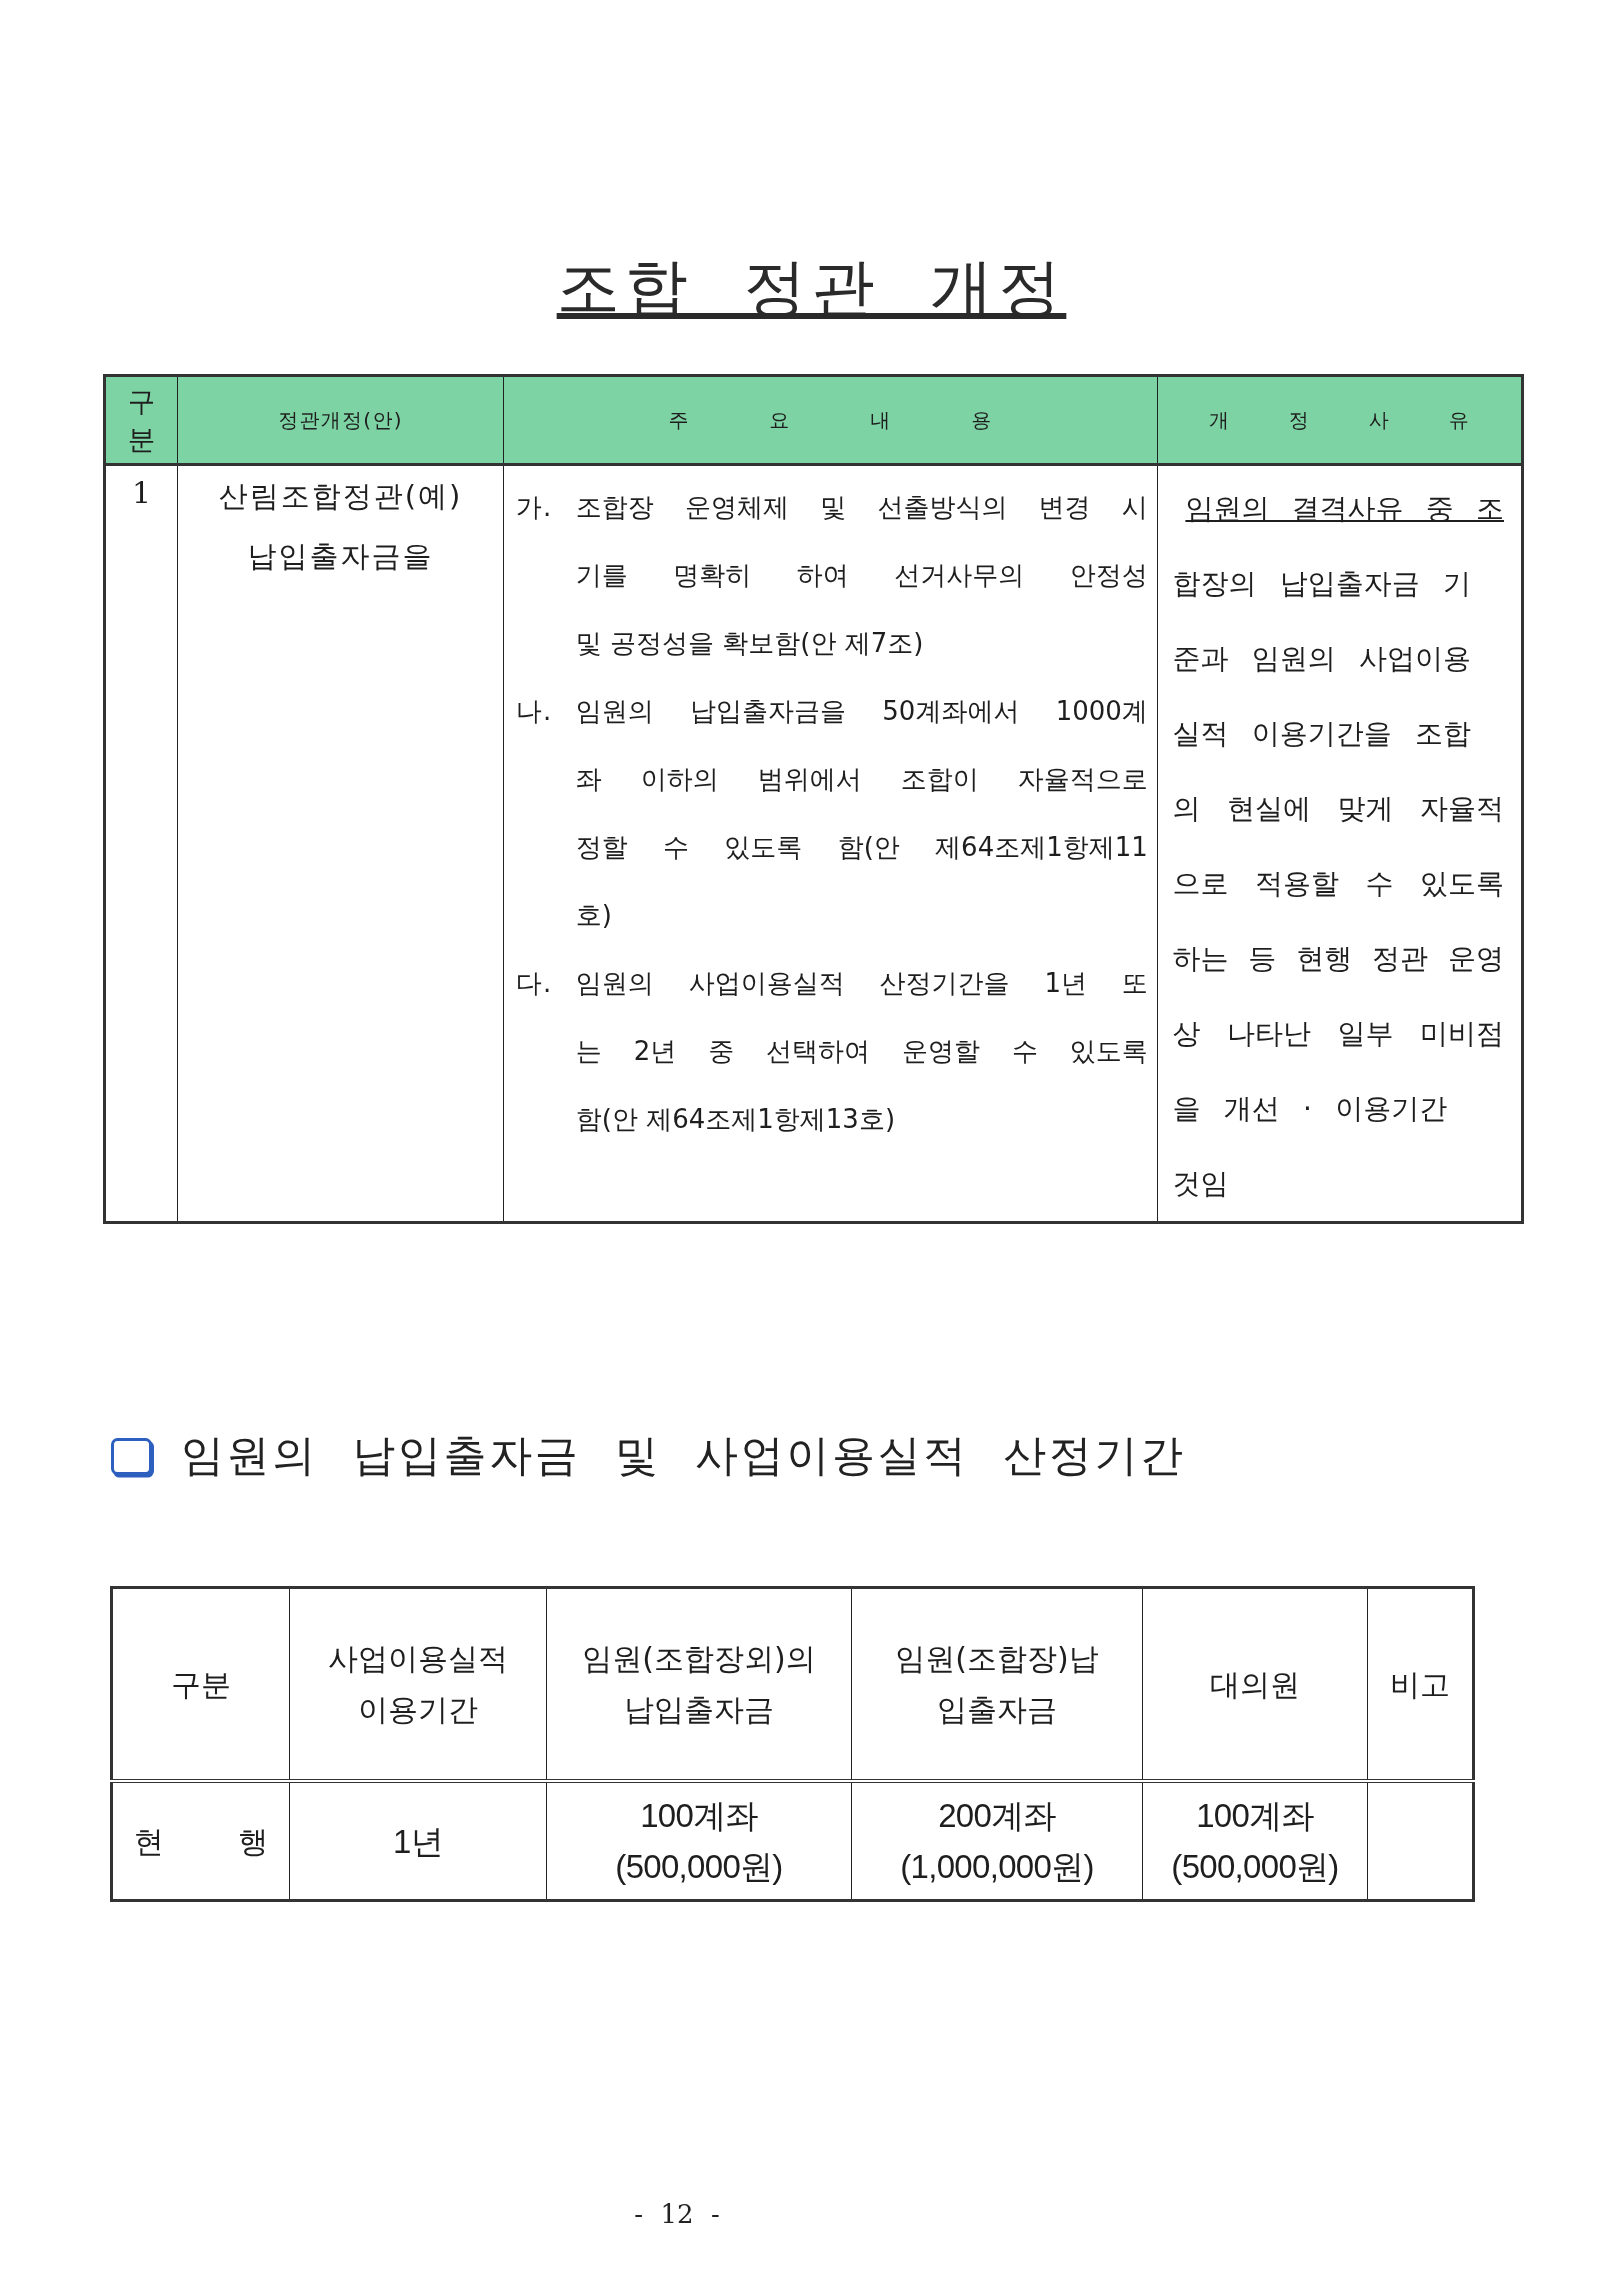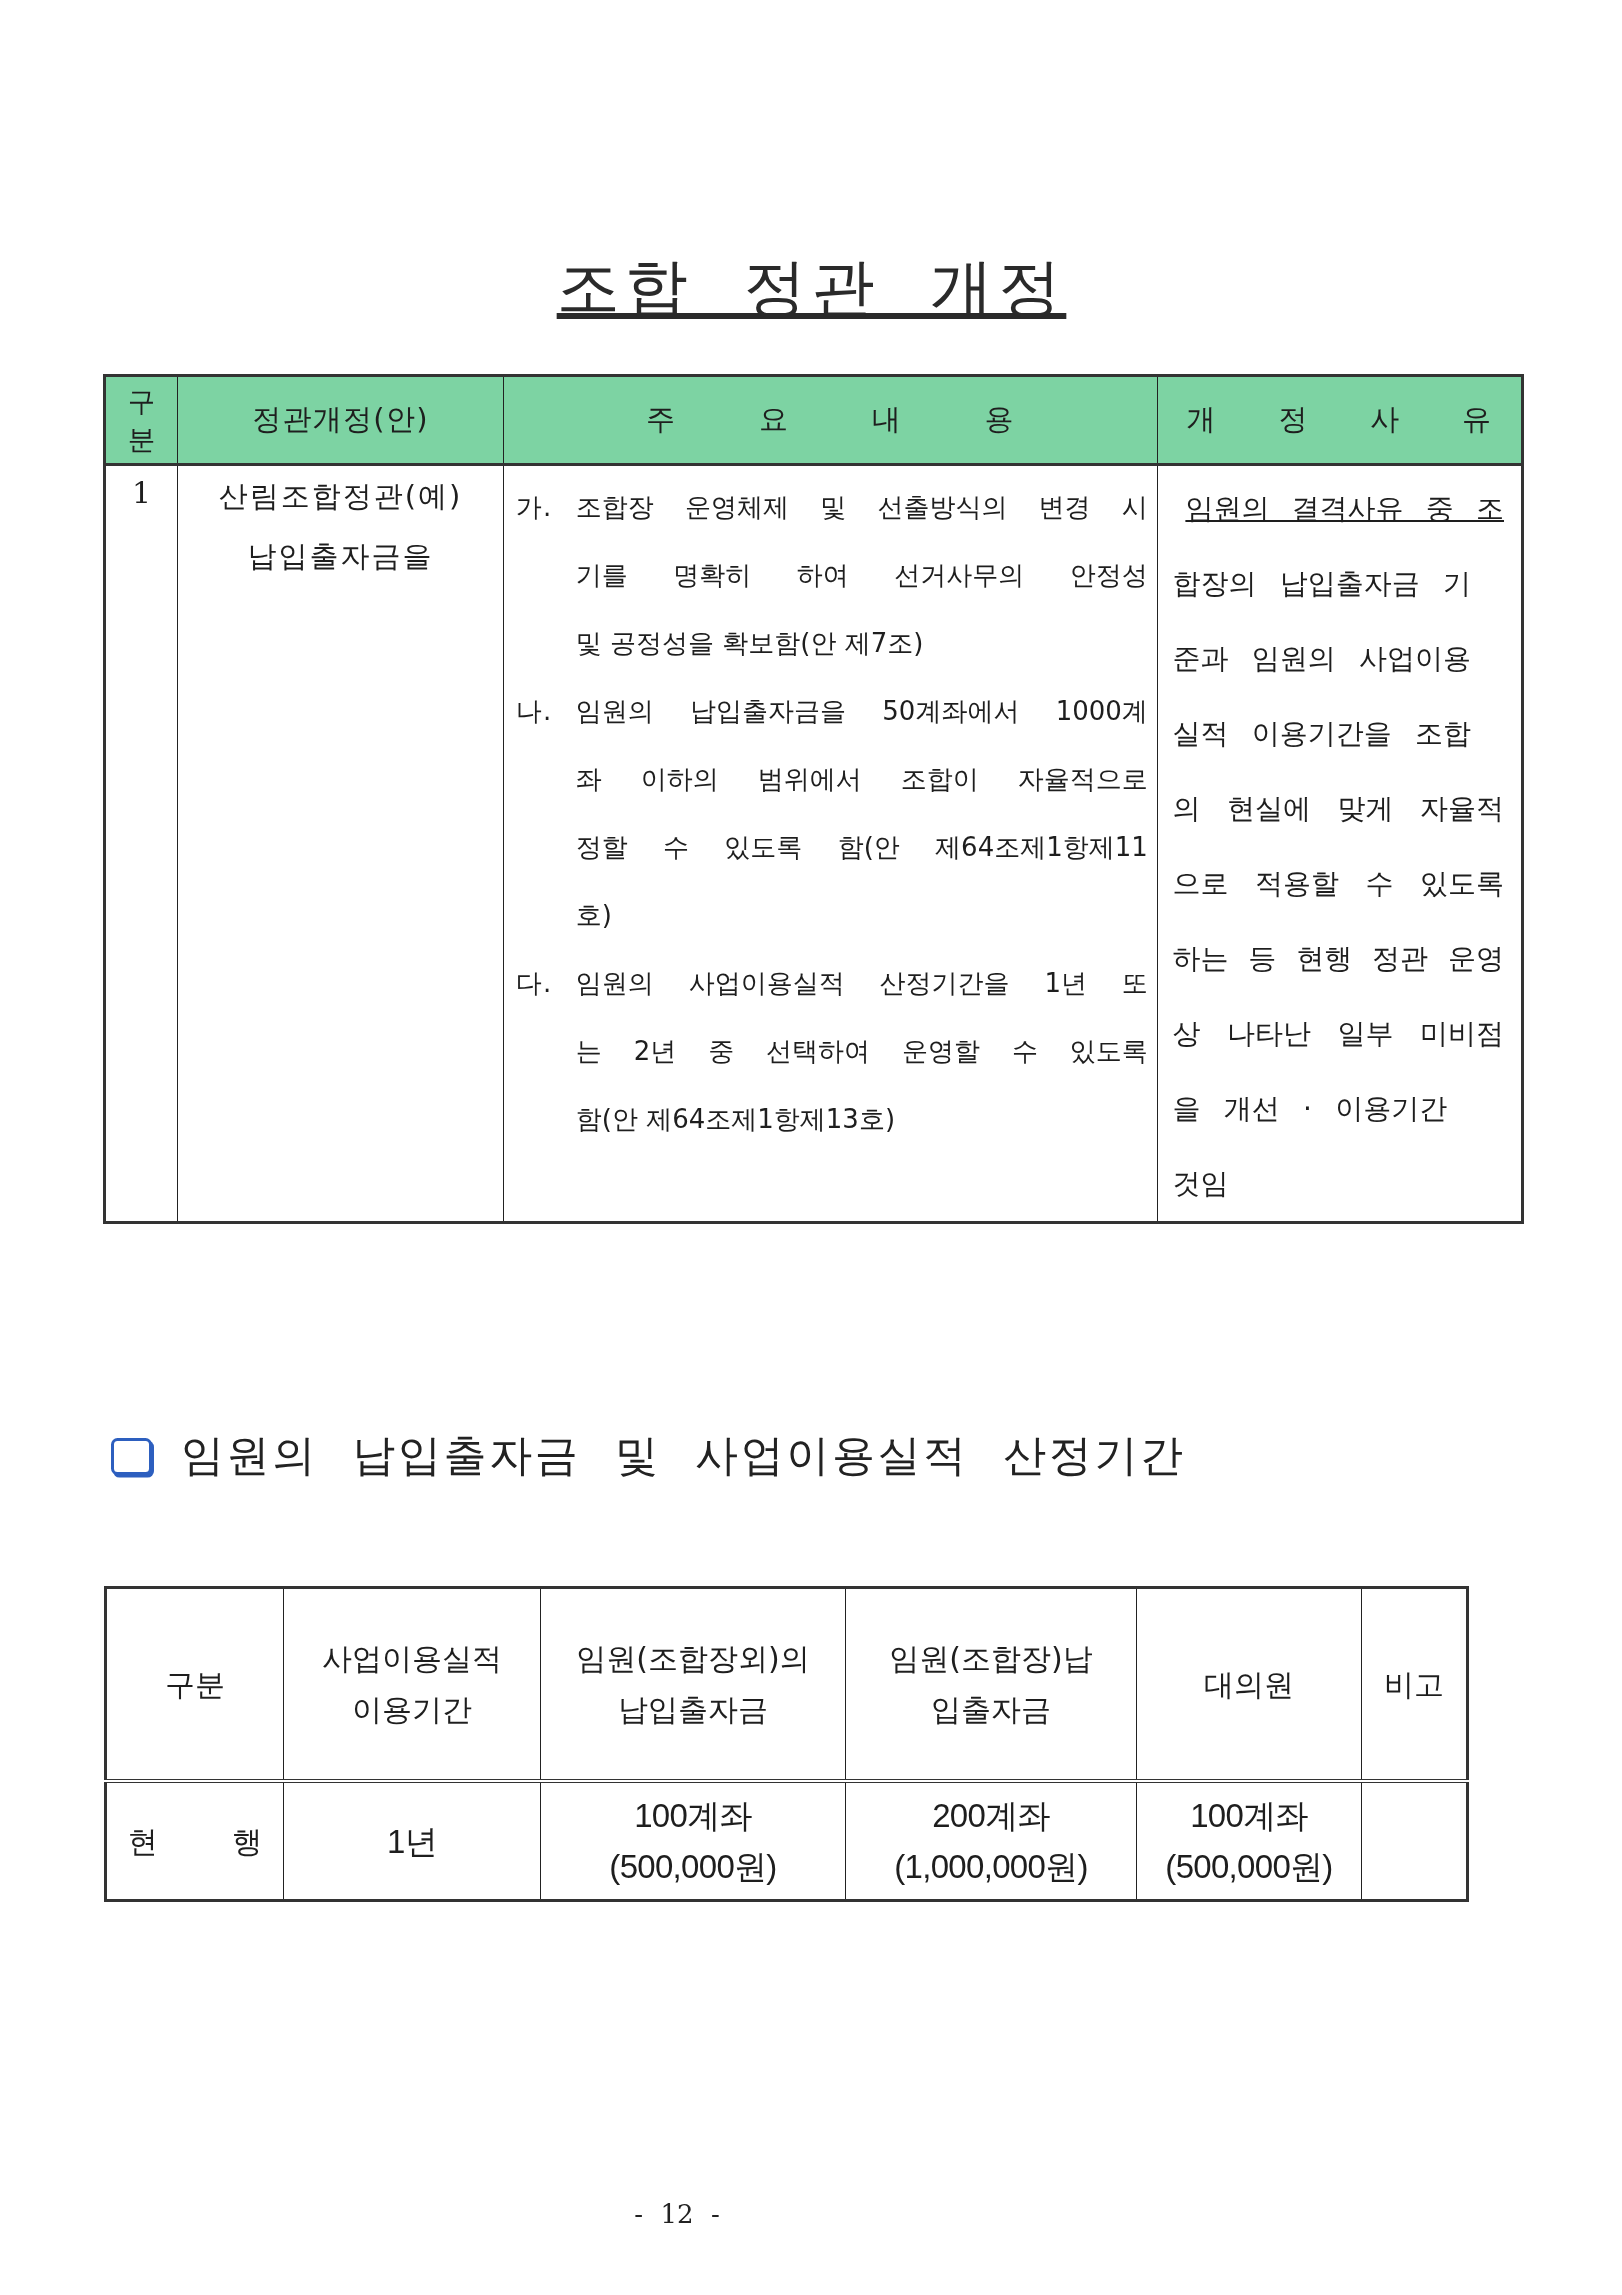--- a/index.html
+++ b/index.html
@@ -12,21 +12,21 @@
     font-size: 63px; letter-spacing: 5.2px; word-spacing: 25px; color: #2a2a2a; text-decoration: underline;
   }
   
   .t1 {
     position: absolute; left: 103px; top: 374px; width: 1419px;
     border-collapse: collapse; table-layout: fixed;
   }
   .t1 td, .t1 th { border: 1.3px solid #222; vertical-align: top; padding: 0; }
   .t1 { border: 3.3px solid #333; }
   .t1 thead th {
-    background: #7dd3a3; height: 86px; font-weight: normal; font-size: 29px;
+    background: #7dd3a3; height: 86px; font-weight: normal; font-size: 20px;
     vertical-align: middle; border-bottom: 3.9px solid #333;
   }
   .t1 .h-gubun { font-size: 27.5px; line-height: 38px; }
   .t1 .h-spaced { letter-spacing: 1.3px; word-spacing: 72px; }
   .t1 .c-num {
     text-align: center; font-family: "DejaVu Serif", "Liberation Serif", serif;
     font-size: 30px; padding-top: 9.2px;
   }
   .t1 .c-name { text-align: center; font-size: 29px; line-height: 60px; padding-top: 0; letter-spacing: 2px; }
   .t1 .c-content { font-size: 26px; padding: 6.5px 9.2px 0 11.8px; height: 720px; }
@@ -45,21 +45,21 @@
     position: absolute; left: 111px; top: 1427px; display: flex; align-items: center;
     font-size: 43px; letter-spacing: 2.6px; word-spacing: 18.3px; color: #222;
   }
   .checkbox-icon {
     width: 41px; height: 37px; border: 3.9px solid #2d5fbf; border-radius: 6.5px;
     box-sizing: border-box; margin-right: 29px; background: #fff;
     box-shadow: 2px 2.6px 0 #2d5fbf;
   }
   
   .t2 {
-    position: absolute; left: 104px; top: 1586px; width: 1361px;
+    position: absolute; left: 110px; top: 1586px; width: 1361px;
     border-collapse: collapse; table-layout: fixed; border: 3.3px solid #333;
   }
   .t2 td, .t2 th {
     border: 1.3px solid #222; text-align: center; vertical-align: middle;
     font-weight: normal; font-size: 30px; line-height: 51px; padding: 0;
   }
   .t2 thead th { height: 190px; border-bottom: 4.6px double #333; }
   .t2 tbody tr.r1 td { height: 116px; }
   .t2 tbody tr.r2 td { height: 122px; }
   .t2 .hl { color: #c0273e; }

